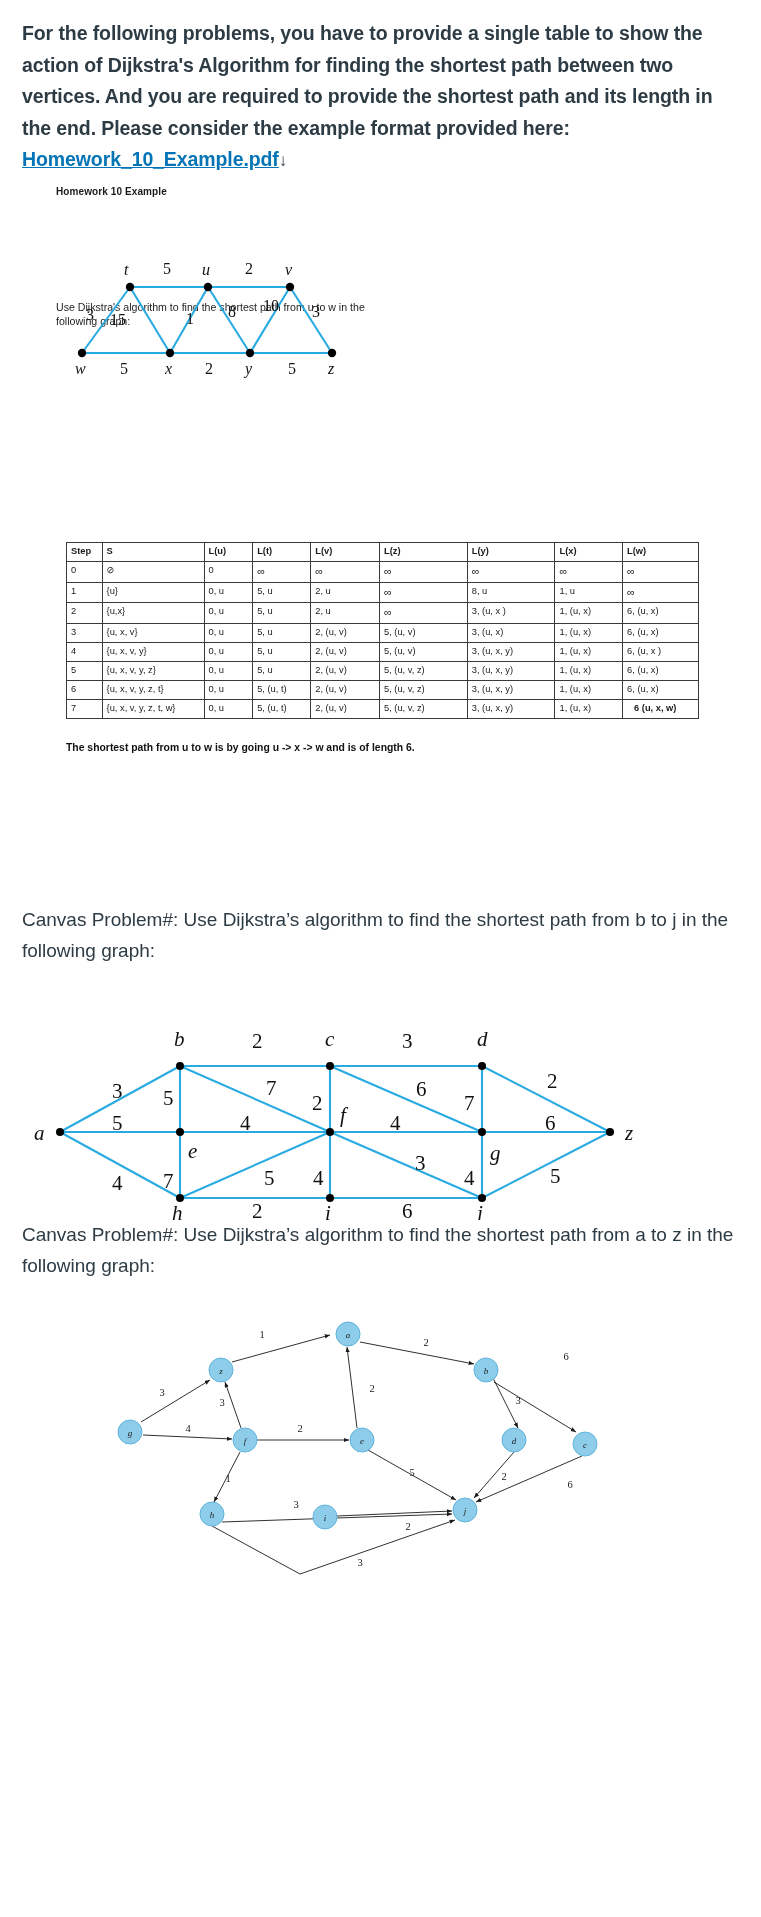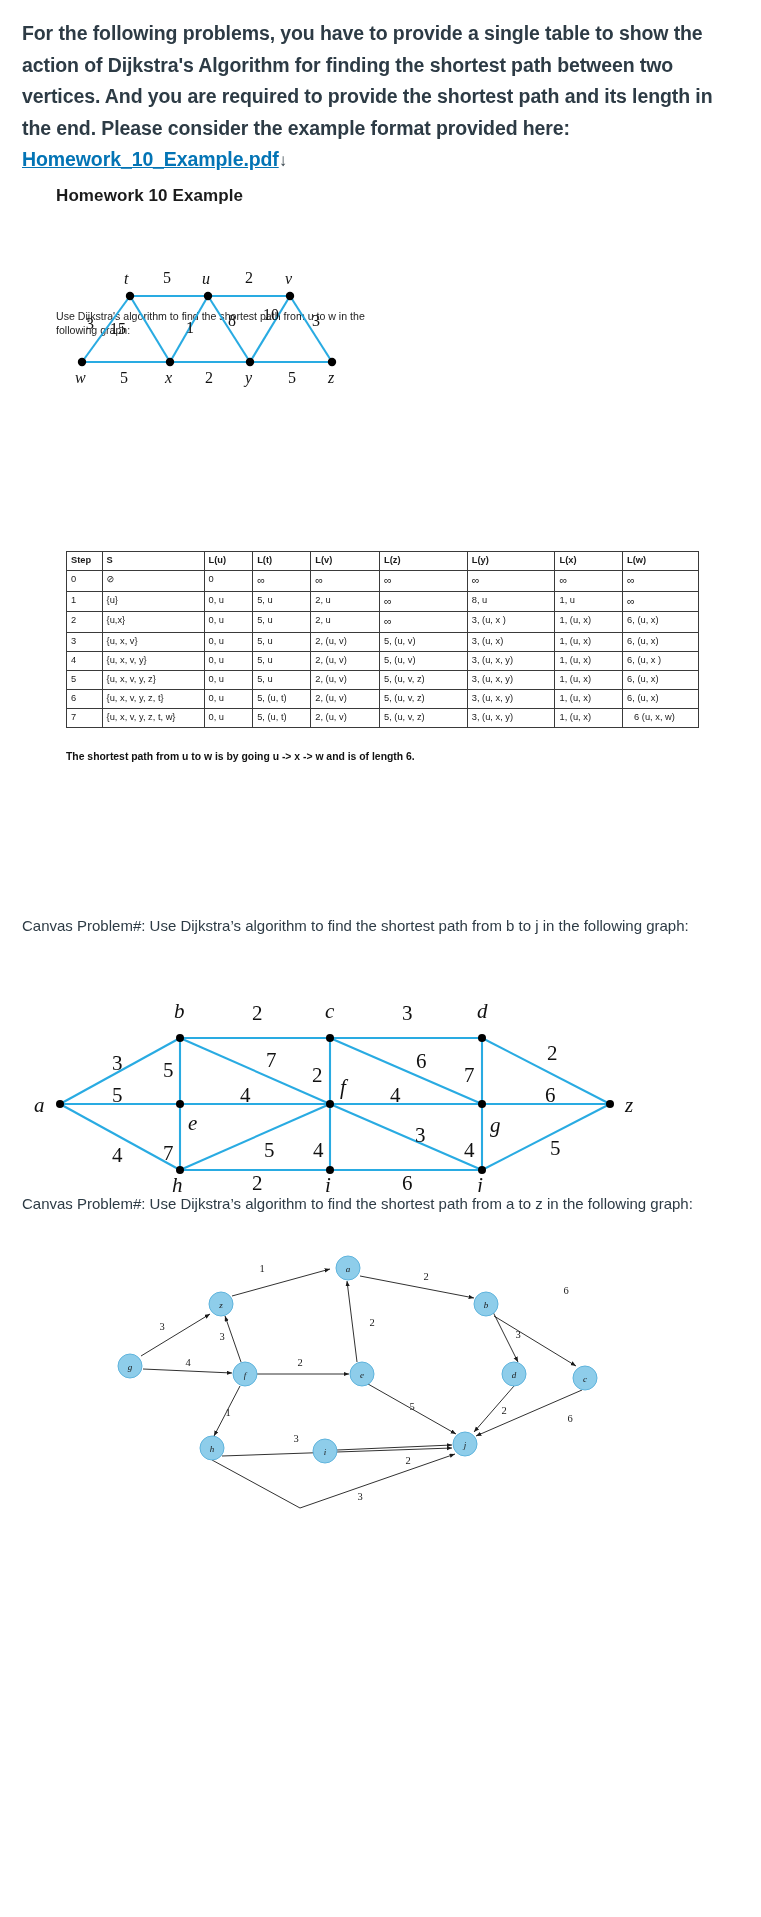--- a/index.html
+++ b/index.html
@@ -34,21 +34,21 @@
     width: 15px;
     color: #2d3b45;
     font-weight: 400;
     font-size: 17px;
     vertical-align: baseline;
   }
 
   
   .embed-title {
     margin: 10px 0 0 56px;
-    font-size: 17px;
+    font-size: 10px;
     font-weight: 700;
     color: #1b1b1b;
     letter-spacing: 0.1px;
   }
   .embed-doc {
     position: relative;
     margin: 0 0 0 0;
     height: 700px;
     background: #fff;
   }
@@ -95,21 +95,21 @@
   .dtable th, .dtable td {
     border: 1px solid #3a3a3a;
     padding: 3px 4px;
     text-align: left;
     vertical-align: top;
     font-weight: 400;
     line-height: 1.25;
     height: 19px;
   }
   .dtable th { font-weight: 700; }
-  .dtable td.bold { font-weight: 400; padding-left: 11px; }
+  .dtable td.bold { font-weight: 700; padding-left: 11px; }
   .dtable col.c-step { width: 30px; }
   .dtable col.c-s    { width: 86px; }
   .dtable col.c-lu   { width: 41px; }
   .dtable col.c-lt   { width: 49px; }
   .dtable col.c-lv   { width: 58px; }
   .dtable col.c-lz   { width: 74px; }
   .dtable col.c-ly   { width: 74px; }
   .dtable col.c-lx   { width: 57px; }
   .dtable col.c-lw   { width: 64px; }
   .inf { font-size: 11px; letter-spacing: 0; }
@@ -119,21 +119,21 @@
     left: 66px;
     top: 545px;
     font-size: 10.4px;
     font-weight: 700;
     color: #111;
   }
 
   
   .problem {
     padding: 0 22px;
-    font-size: 15px;
+    font-size: 19px;
     line-height: 1.62;
     font-weight: 400;
     color: #2d3b45;
   }
   .problem.p1 { margin-top: 8px; }
   .problem.p2 { margin-top: 0; }
 
   
   .graph2-wrap { position: relative; height: 250px; margin-top: 4px; }
   .graph3-wrap { position: relative; height: 300px; margin-top: 10px; }

